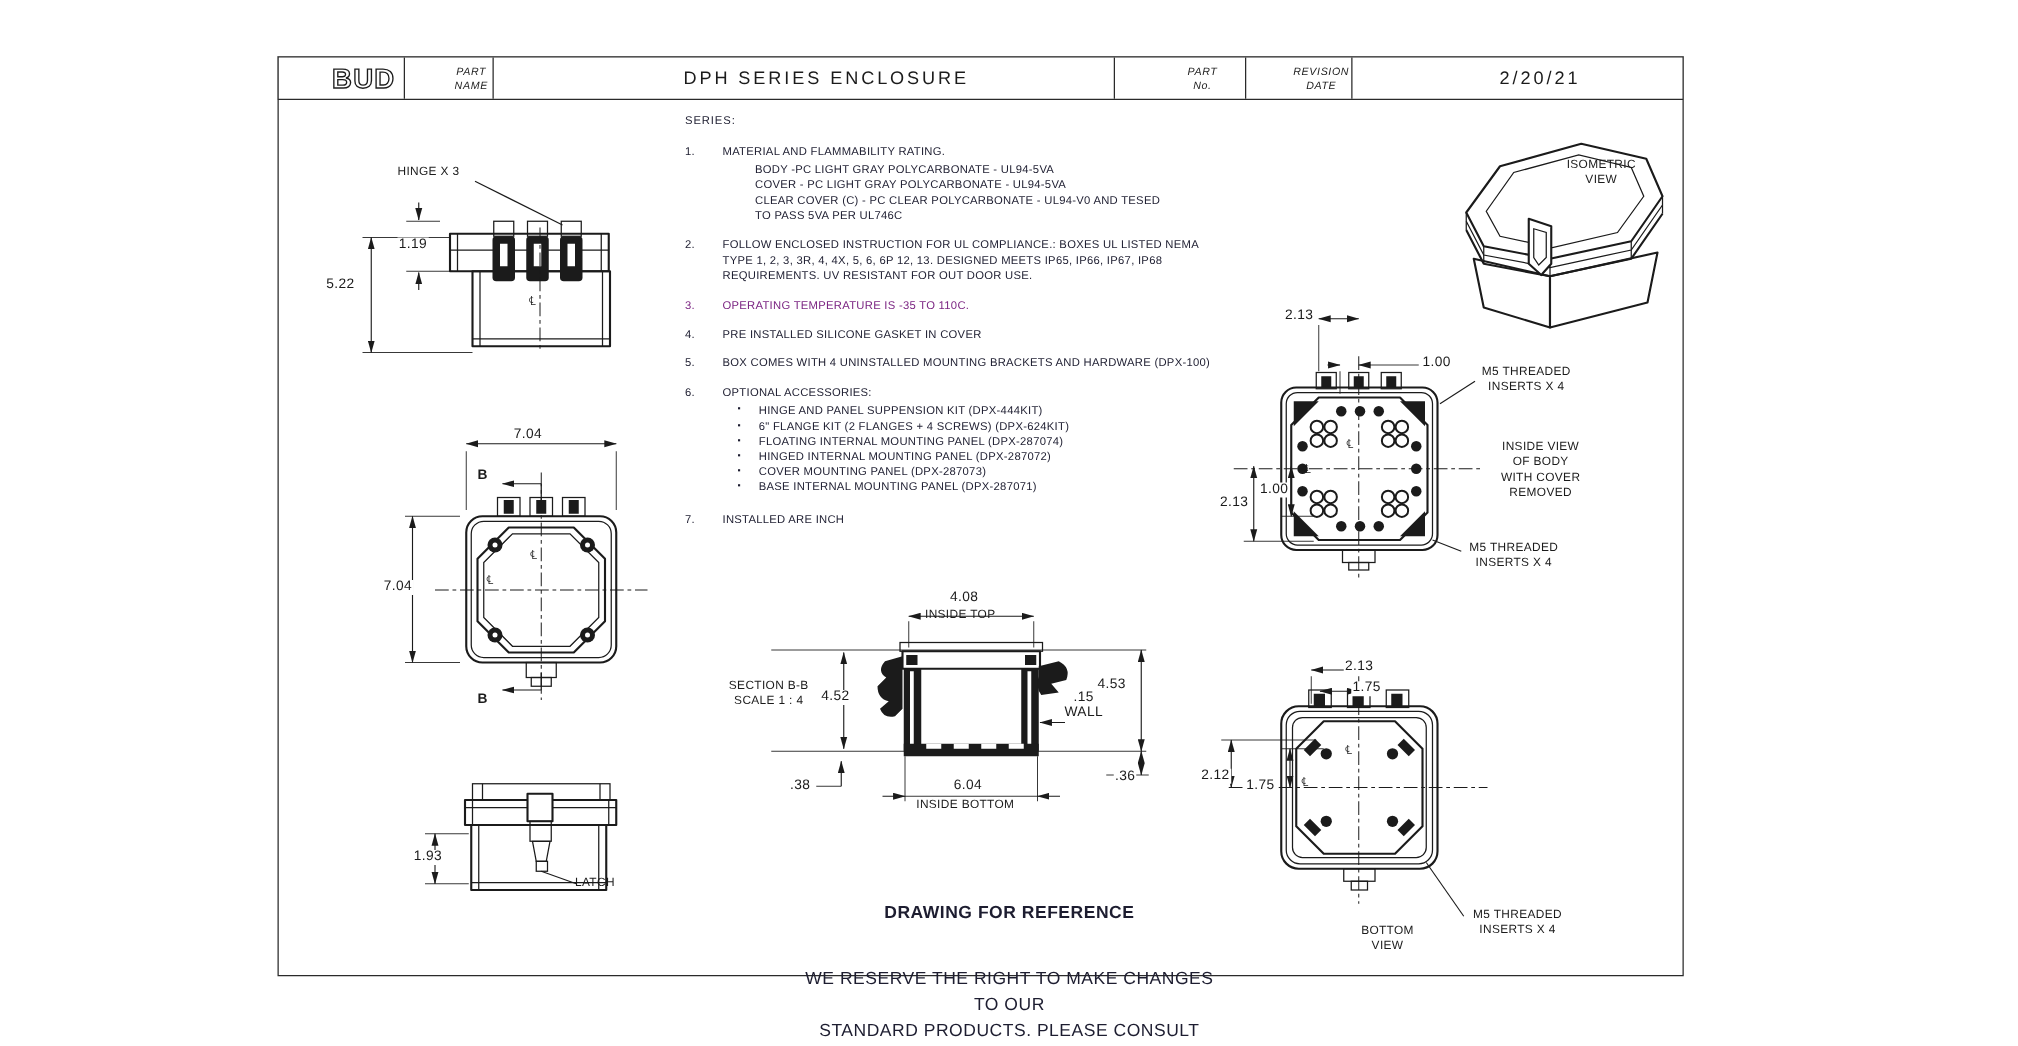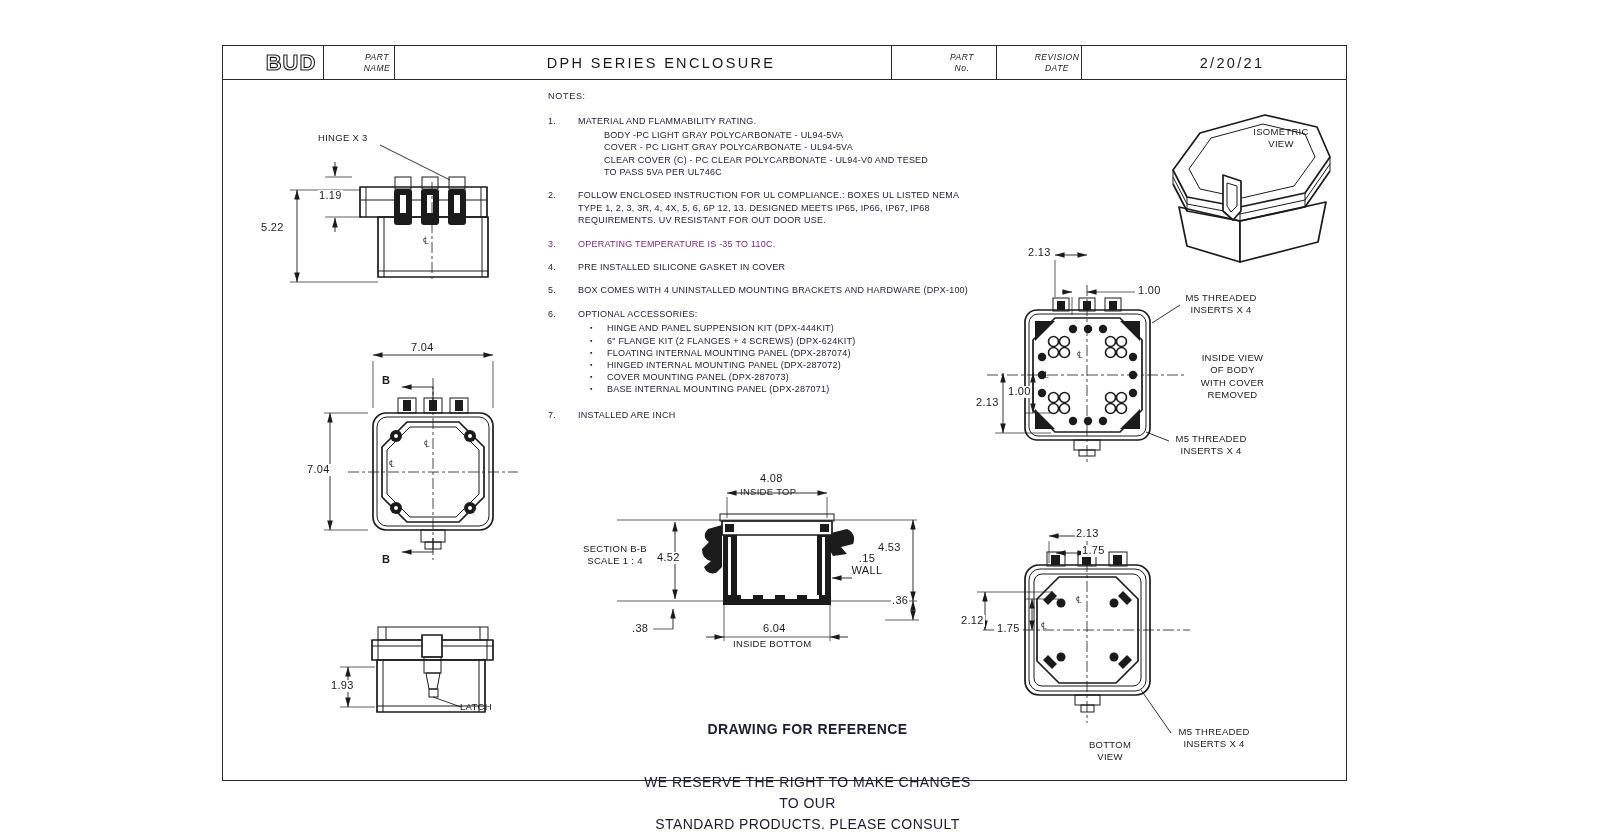--- a/index.html
+++ b/index.html
@@ -74,21 +74,21 @@
 NAME</div>
     <div class="tb-cell tb-val" style="width:461px">DPH SERIES ENCLOSURE</div>
     <div class="tb-cell tb-lab" style="width:69px">PART
 No.</div>
     <div class="tb-cell tb-lab" style="width:49px">REVISION
 DATE</div>
     <div class="tb-cell tb-val" style="flex:1">2/20/21</div>
   </div>
 
   <div class="notes">
-    <div class="nhead">NOTES:</div>
+    <div class="nhead">SERIES:</div>
     <div class="note">
       <span class="nnum">1.</span>
       <span class="ntext">
         <span>MATERIAL AND FLAMMABILITY RATING.</span>
         <span class="nsub" style="display:block;margin-left:26px">BODY -PC LIGHT GRAY POLYCARBONATE - UL94-5VA
 COVER - PC LIGHT GRAY POLYCARBONATE - UL94-5VA
 CLEAR COVER (C) - PC CLEAR POLYCARBONATE - UL94-V0 AND TESED
 TO PASS 5VA PER UL746C</span>
       </span>
     </div>
@@ -319,21 +319,21 @@
 SCALE 1 : 4</div>
     <div class="lab dim" style="left:204px;top:28px">4.08</div>
     <div class="lab anno" style="left:185px;top:41px">INSIDE TOP</div>
     <div class="lab dim" style="left:101px;top:107px">4.52</div>
     <div class="lab dim" style="left:322px;top:97px">4.53</div>
     <div class="lab dim ctr" style="left:292px;top:108px;width:38px;background:transparent">.15
 WALL</div>
     <div class="lab dim" style="left:207px;top:178px">6.04</div>
     <div class="lab anno" style="left:178px;top:193px">INSIDE BOTTOM</div>
     <div class="lab dim" style="left:76px;top:178px">.38</div>
-    <div class="lab dim" style="left:336px;top:150px">.36</div>
+    <div class="lab dim" style="left:336px;top:171px">.36</div>
   </div>
 
   <div class="view" style="left:1145px;top:85px;width:200px;height:185px">
     <svg width="200" height="185">
       <g>
         <path class="sw" d="M34,122 L95,136 L95,177 L42,161 Z"></path>
         <path class="sw" d="M95,136 L181,117 L173,157 L95,177 Z"></path>
       </g>
       <g>
         <path class="s" d="M28,92 L42,119 L95,129 L160,115 L185,79"></path>

